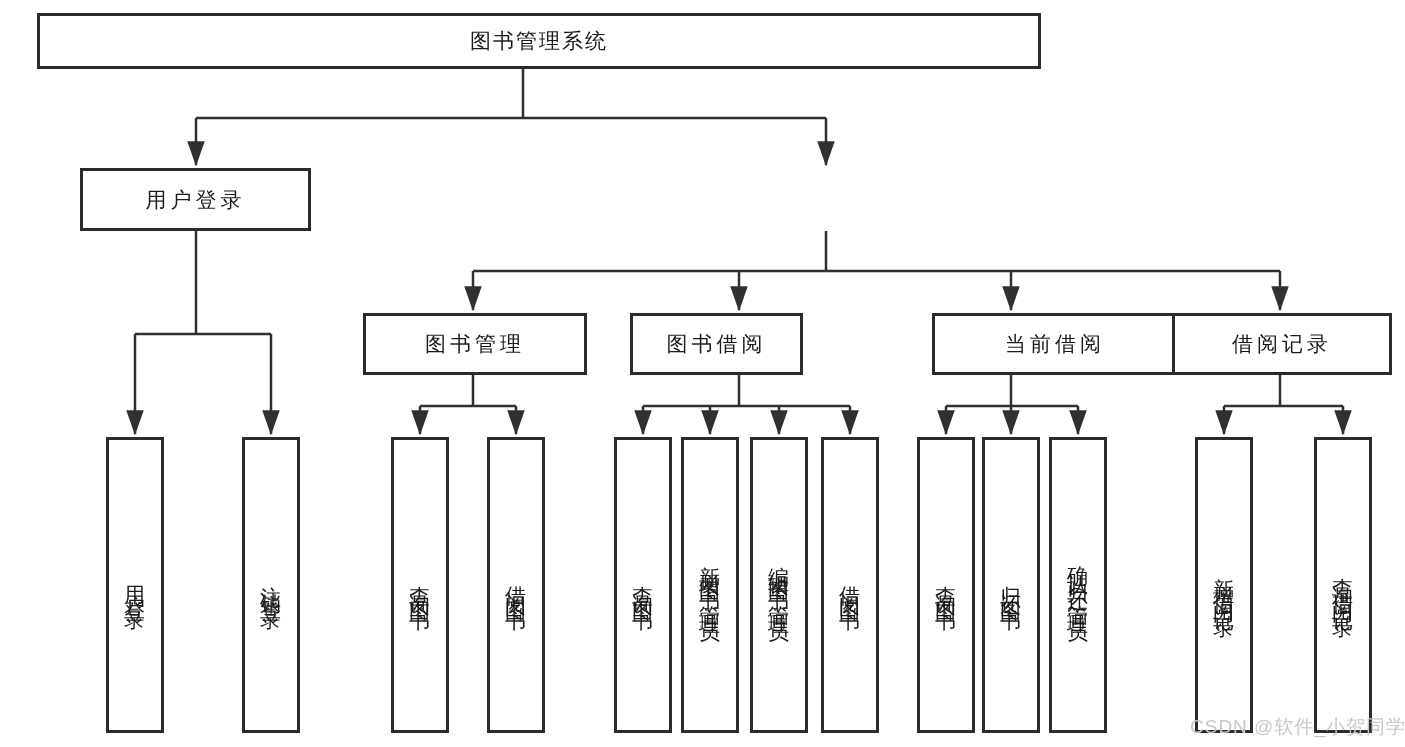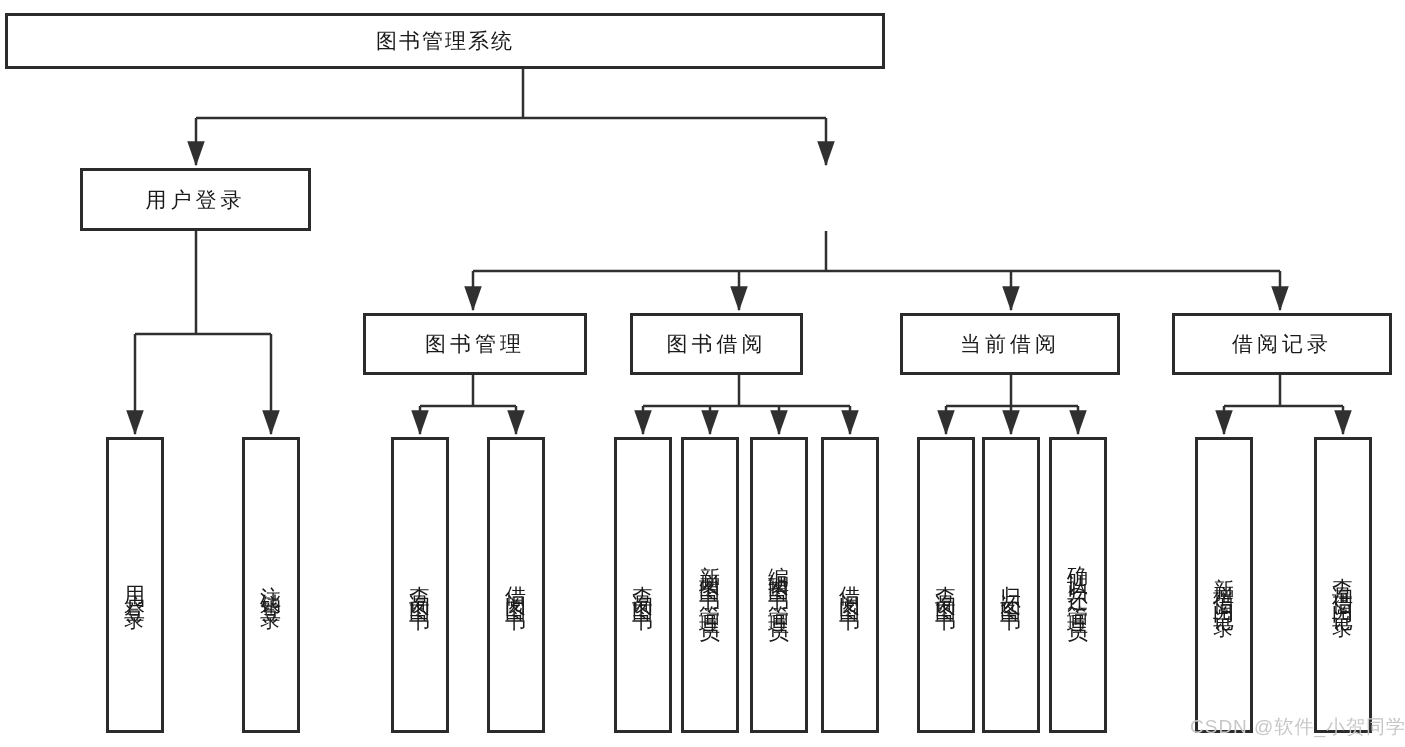--- a/index.html
+++ b/index.html
@@ -71,35 +71,35 @@
       <line x1="946" y1="406" x2="946" y2="434" marker-end="url(#arrow)"></line>
       <line x1="1011" y1="406" x2="1011" y2="434" marker-end="url(#arrow)"></line>
       <line x1="1078" y1="406" x2="1078" y2="434" marker-end="url(#arrow)"></line>
 
       <path d="M1280 375 V406 M1224 406 H1343"></path>
       <line x1="1224" y1="406" x2="1224" y2="434" marker-end="url(#arrow)"></line>
       <line x1="1343" y1="406" x2="1343" y2="434" marker-end="url(#arrow)"></line>
     </g>
   </svg>
 
-  <div class="node hbox root-box" style="left:5px;top:13px;width:880px;height:56px">
+  <div class="node hbox root-box" style="left:37px;top:13px;width:1004px;height:56px">
     <span class="label">图书管理系统</span>
   </div>
 
   <div class="node hbox" style="left:80px;top:168px;width:231px;height:63px">
     <span class="label">用户登录</span>
   </div>
 
   <div class="node hbox" style="left:363px;top:313px;width:224px;height:62px">
     <span class="label">图书管理</span>
   </div>
   <div class="node hbox" style="left:630px;top:313px;width:173px;height:62px">
     <span class="label">图书借阅</span>
   </div>
-  <div class="node hbox" style="left:900px;top:313px;width:220px;height:62px">
+  <div class="node hbox" style="left:932px;top:313px;width:246px;height:62px">
     <span class="label">当前借阅</span>
   </div>
   <div class="node hbox" style="left:1172px;top:313px;width:220px;height:62px">
     <span class="label">借阅记录</span>
   </div>
 
   <div class="node vbox" style="left:106px;top:437px;width:58px;height:296px">
     <span class="label">用户登录</span>
   </div>
   <div class="node vbox" style="left:242px;top:437px;width:58px;height:296px">

